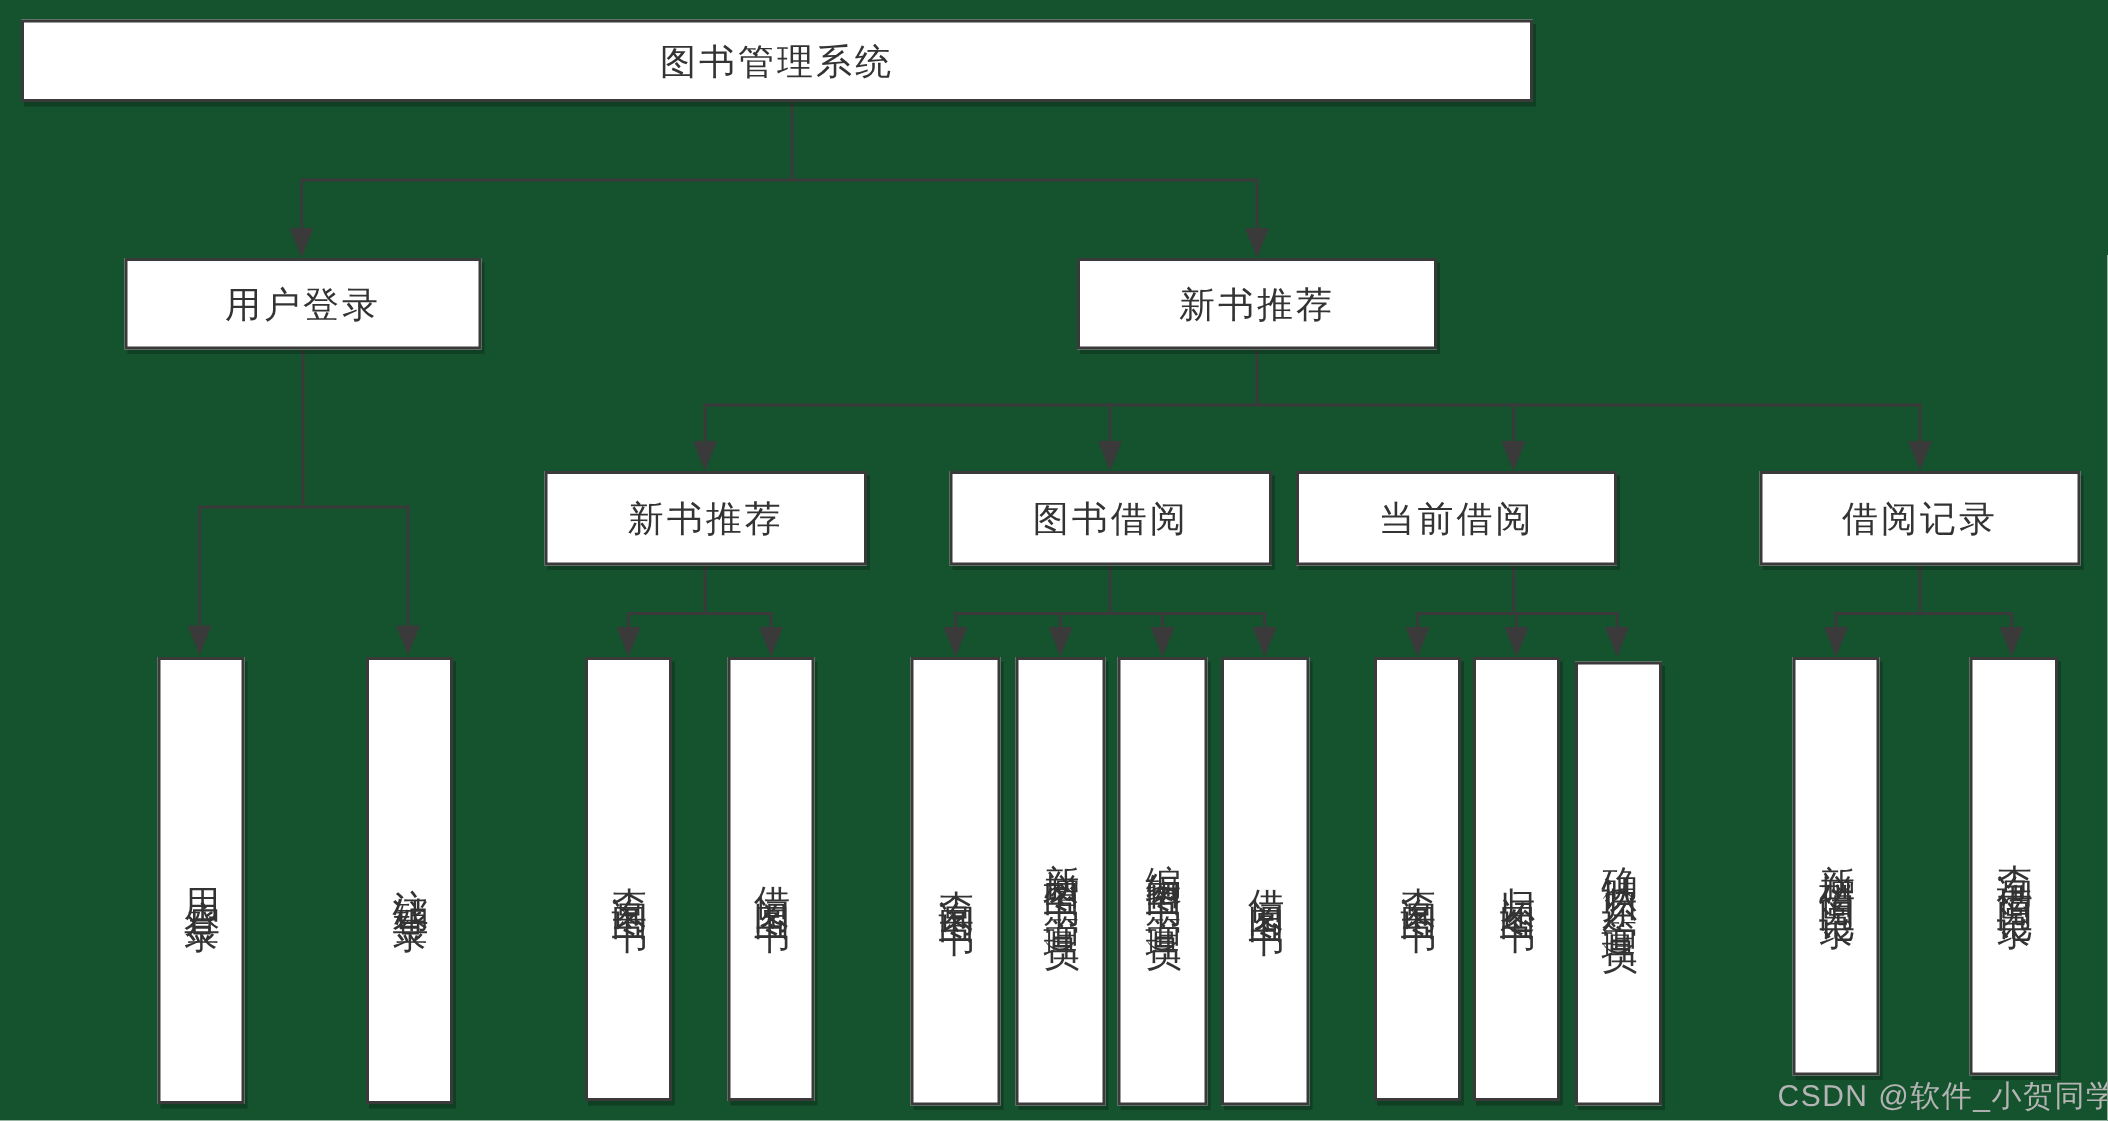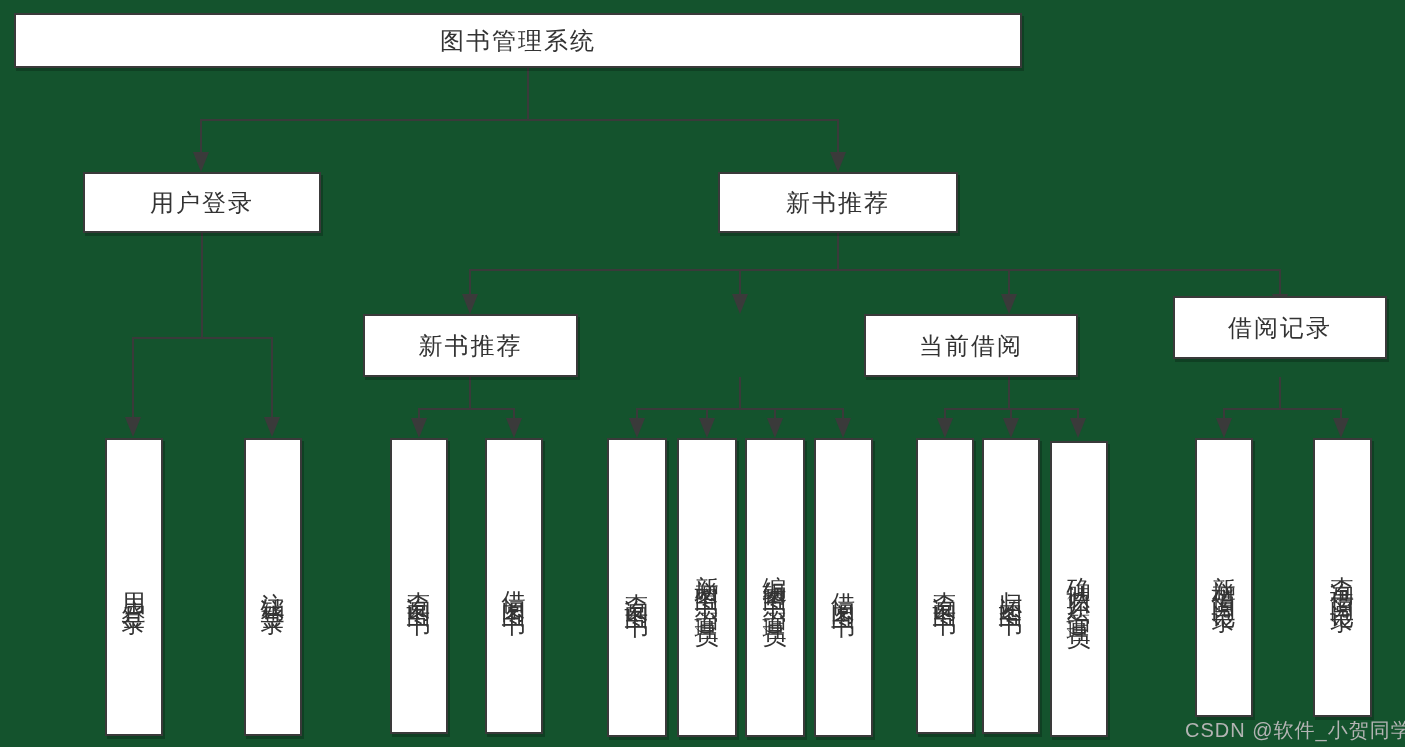--- a/index.html
+++ b/index.html
@@ -101,24 +101,27 @@
   <div class="box" style="left:83px;top:172px;width:238px;height:61px">
     <span class="hlabel">用户登录</span>
   </div>
   <div class="box" style="left:718px;top:172px;width:240px;height:61px">
     <span class="hlabel">新书推荐</span>
   </div>
 
   <div class="box" style="left:363px;top:314px;width:215px;height:63px">
     <span class="hlabel">新书推荐</span>
   </div>
+  <div class="box" style="left:633px;top:314px;width:215px;height:63px">
+    <span class="hlabel">图书借阅</span>
+  </div>
   <div class="box" style="left:864px;top:314px;width:214px;height:63px">
     <span class="hlabel">当前借阅</span>
   </div>
-  <div class="box" style="left:1173px;top:296px;width:214px;height:63px">
+  <div class="box" style="left:1173px;top:314px;width:214px;height:63px">
     <span class="hlabel">借阅记录</span>
   </div>
 
   <div class="box" style="left:105px;top:438px;width:58px;height:298px">
     <span class="vlabel">用户登录</span>
   </div>
   <div class="box" style="left:244px;top:438px;width:58px;height:298px">
     <span class="vlabel">注销登录</span>
   </div>
 

